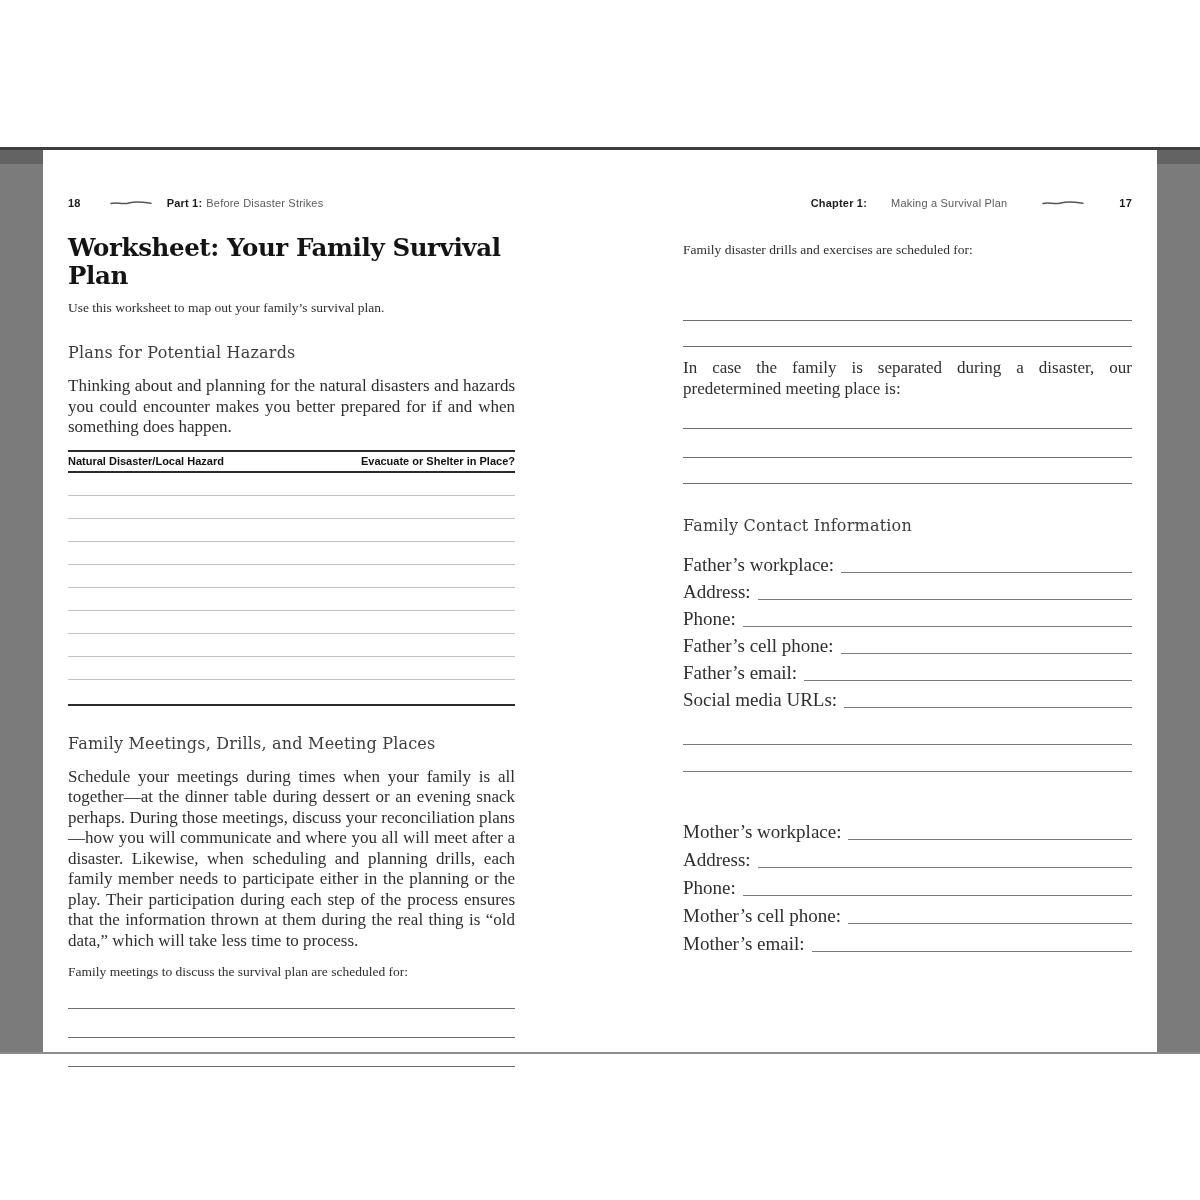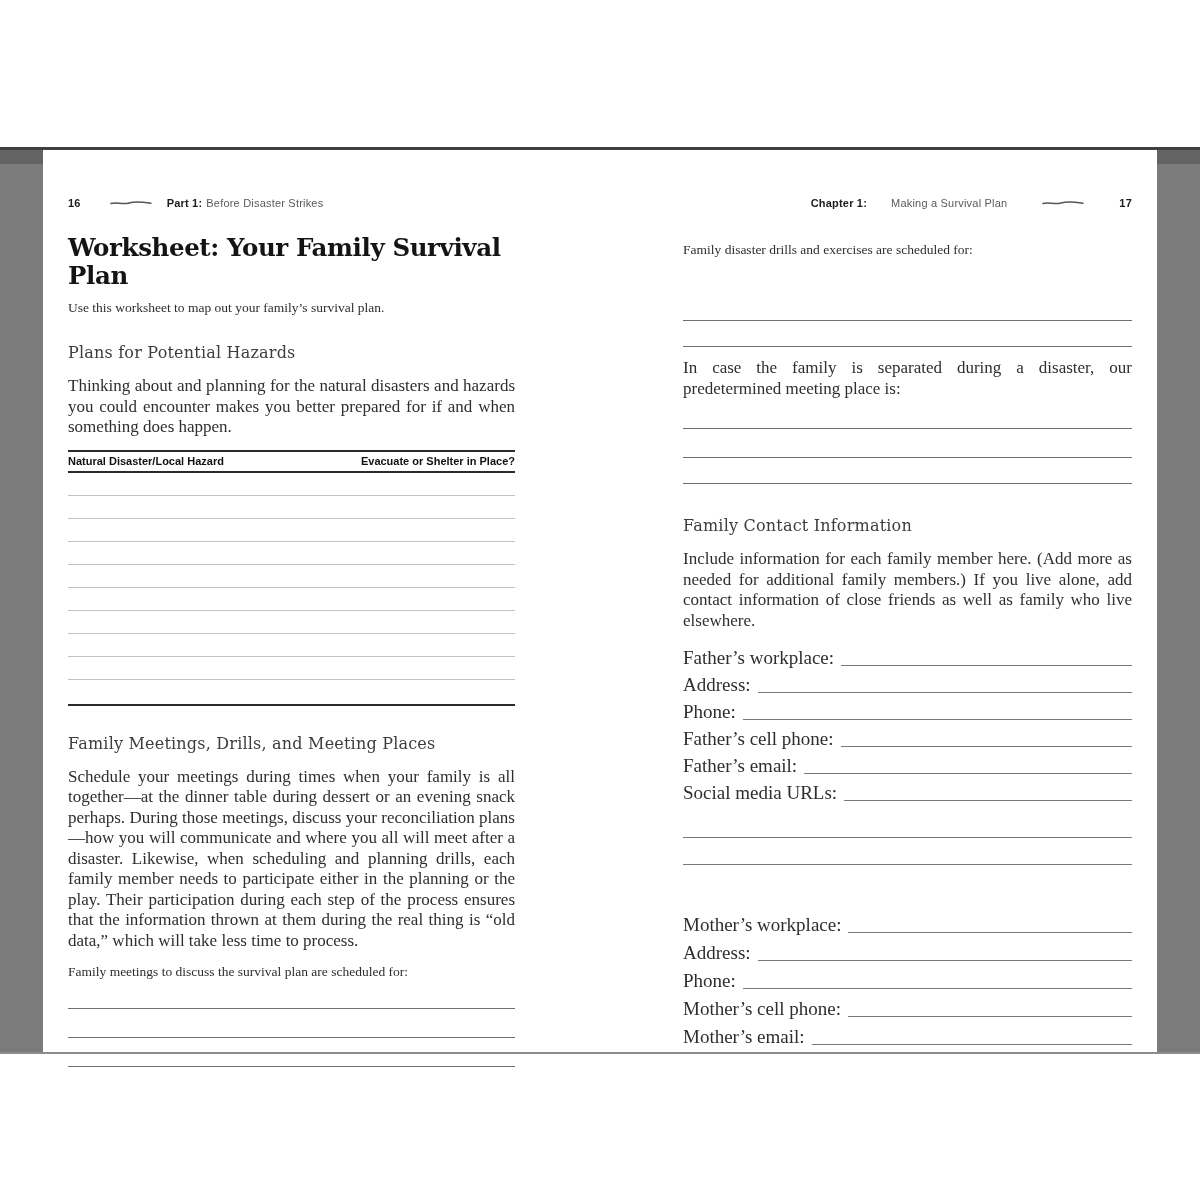--- a/index.html
+++ b/index.html
@@ -72,21 +72,21 @@
 <div class="stage">
   <div class="top-edge"></div>
   <div class="band band-left"></div>
   <div class="band band-right"></div>
   <div class="bottom-edge"></div>
 
   <div class="spread">
 
     <div class="page page-left">
       <div class="running-head">
-        <span class="rh-num">16</span>
+        <span class="rh-num">18</span>
         <svg class="squiggle gap-l" width="44" height="10" viewBox="0 0 44 10">
           <path d="M2 5.5 C 8 3.5, 13 7, 20 5 S 33 4, 42 5.2" stroke="#555" stroke-width="1.4" fill="none" stroke-linecap="round"></path>
         </svg>
         <span class="rh-bold">Part 1:</span>
         <span class="rh-reg">Before Disaster Strikes</span>
       </div>
 
       <h1 class="title">Worksheet: Your Family Survival Plan</h1>
       <p class="intro">Use this worksheet to map out your family’s survival plan.</p>
 
@@ -131,21 +131,20 @@
       <p class="prompt" style="margin-top:33px;">Family disaster drills and exercises are scheduled for:</p>
       <div class="writeline wgroup-top"></div>
       <div class="writeline short"></div>
 
       <p class="body wgroup-mid">In case the family is separated during a disaster, our predetermined meeting place is:</p>
       <div class="writeline" style="margin-top:4px; height:26px;"></div>
       <div class="writeline"></div>
       <div class="writeline short"></div>
 
       <h2 class="sect h2-contact">Family Contact Information</h2>
-      <p class="body">Include information for each family member here. (Add more as needed for additional family members.) If you live alone, add contact information of close friends as well as family who live elsewhere.</p>
 
       <div class="fields father">
         <div class="field">
           <span class="flabel">Father’s workplace:</span>
           <span class="fill"></span>
         </div>
         <div class="field">
           <span class="flabel">Address:</span>
           <span class="fill"></span>
         </div>

